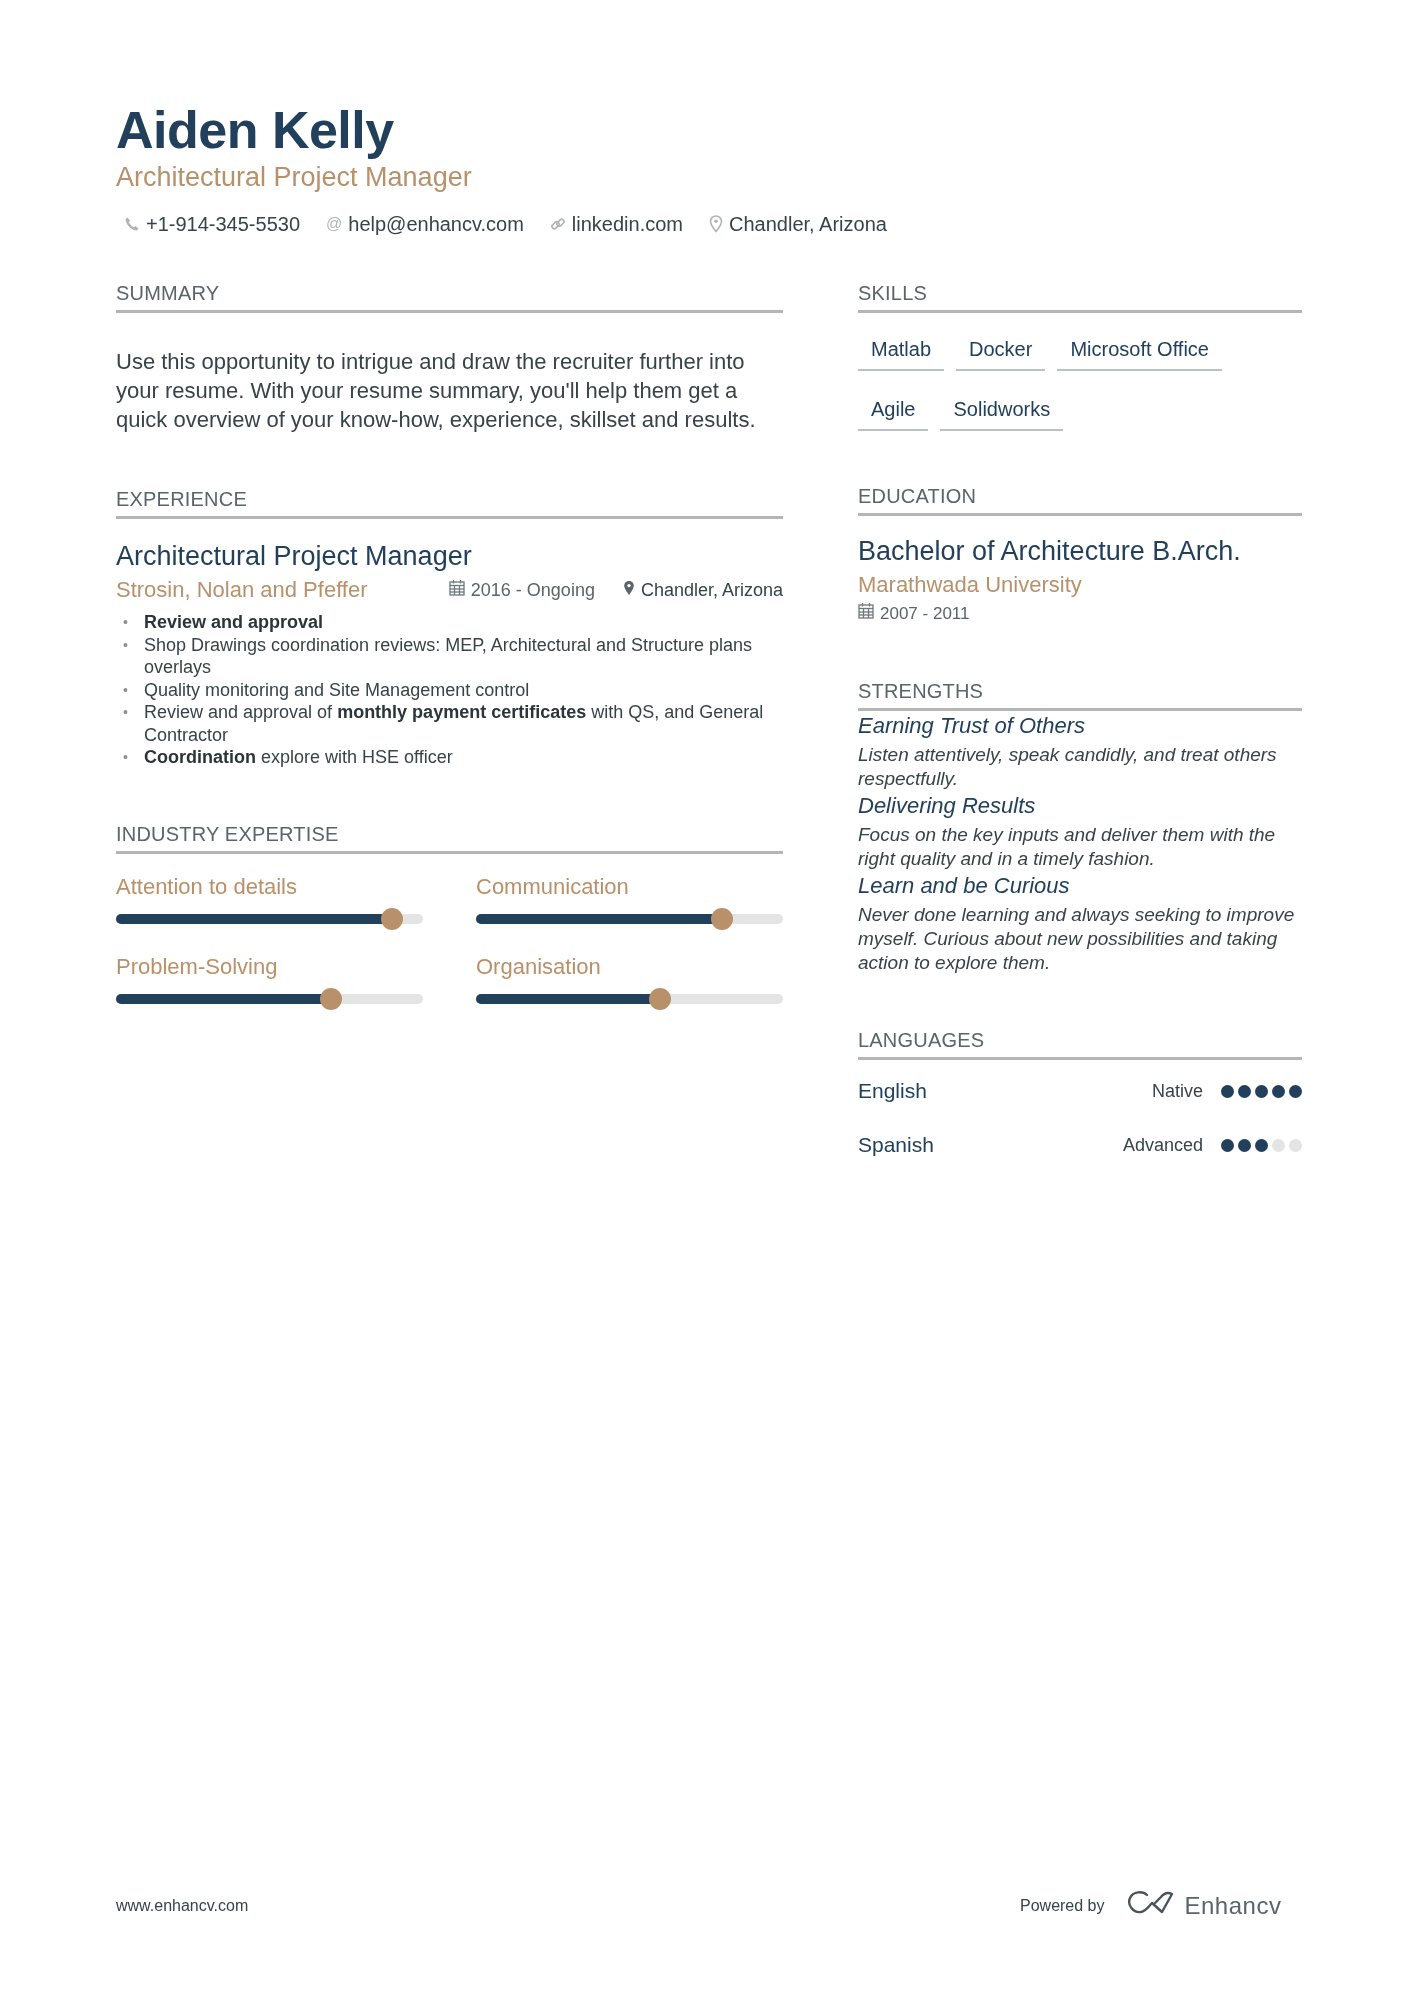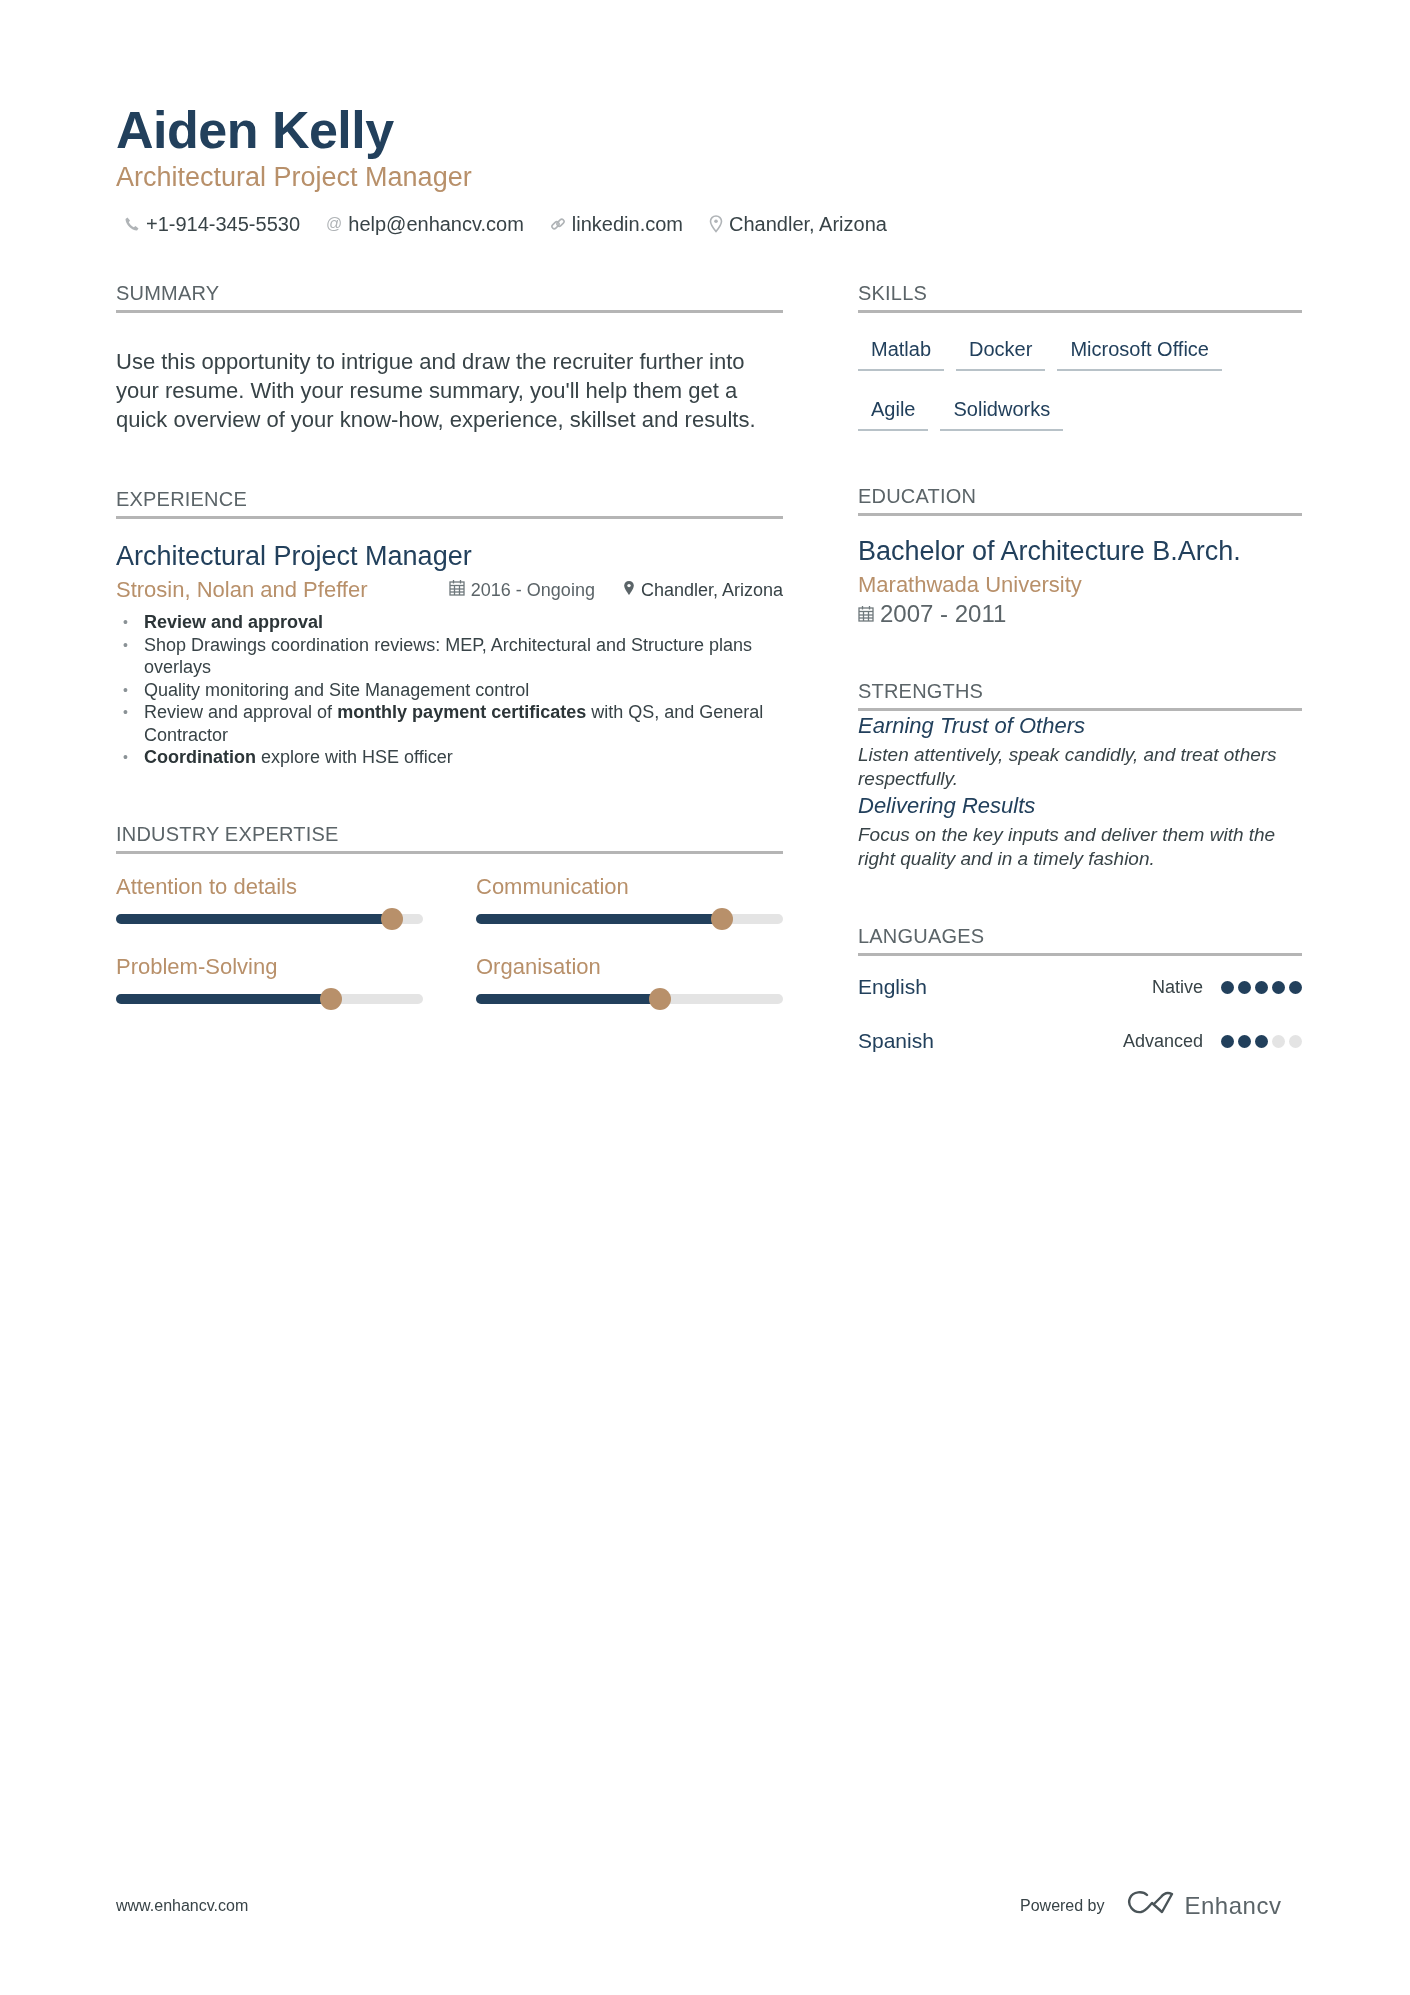--- a/index.html
+++ b/index.html
@@ -36,21 +36,21 @@
   .exp-item-label { font-size: 22px; color: #b8906a; line-height: 30px; }
   .slider { position: relative; margin-top: 12px; height: 10px; background: #e4e4e4; border-radius: 5px; }
   .slider-fill { position: absolute; left: 0; top: 0; height: 10px; background: #22405c; border-radius: 5px; }
   .slider-knob { position: absolute; top: -6px; width: 22px; height: 22px; margin-left: -11px; border-radius: 50%; background: #b8906a; }
 
   .skills { margin-top: 14px; display: flex; flex-wrap: wrap; gap: 16px 12px; width: 444px; }
   .skill { font-size: 20px; color: #22405c; padding: 10px 13px 8px 13px; border-bottom: 2px solid #b8c2c8; line-height: 24px; }
 
   .edu-degree { margin-top: 18px; font-size: 27px; color: #22405c; line-height: 34px; }
   .edu-school { margin-top: 2px; font-size: 22px; color: #b8906a; line-height: 30px; }
-  .edu-dates { margin-top: 2px; font-size: 24px; color: #5b6468; display: flex; align-items: center; gap: 6px; line-height: 24px; }
+  .edu-dates { margin-top: 2px; font-size: 17px; color: #5b6468; display: flex; align-items: center; gap: 6px; line-height: 24px; }
 
   .strength { margin-top: 0; font-style: italic; }
   .strength-title { font-size: 22px; color: #22405c; line-height: 30px; }
   .strength-desc { margin-top: 2px; font-size: 19px; color: #384347; line-height: 24px; }
 
   .lang-row { display: flex; align-items: center; justify-content: space-between; height: 30px; }
   .lang-name { font-size: 21px; color: #22405c; }
   .lang-right { display: flex; align-items: center; gap: 18px; }
   .lang-level { font-size: 18px; color: #384347; }
   .dots { display: flex; gap: 4px; }
@@ -234,20 +234,24 @@
       <div class="sec-title">STRENGTHS</div>
       <div id="strengths-list">
           <div class="strength">
             <div class="strength-title">Earning Trust of Others</div>
        <div class="strength-desc">Listen attentively, speak candidly, and treat others respectfully.</div>
           </div>
           <div class="strength">
             <div class="strength-title">Delivering Results</div>
        <div class="strength-desc">Focus on the key inputs and deliver them with the right quality and in a timely fashion.</div>
           </div>
+          <div class="strength">
+            <div class="strength-title">Learn and be Curious</div>
+       <div class="strength-desc">Never done learning and always seeking to improve myself. Curious about new possibilities and taking action to explore them.</div>
+          </div>
         </div>
     </section>
 
     <section style="margin-top:52px;">
       <div class="sec-title">LANGUAGES</div>
       <div id="languages-list" style="margin-top:16px; display:flex; flex-direction:column; gap:24px;">
           <div class="lang-row">
             <span class="lang-name">English</span>
        <span class="lang-right">
          <span class="lang-level">Native</span>

